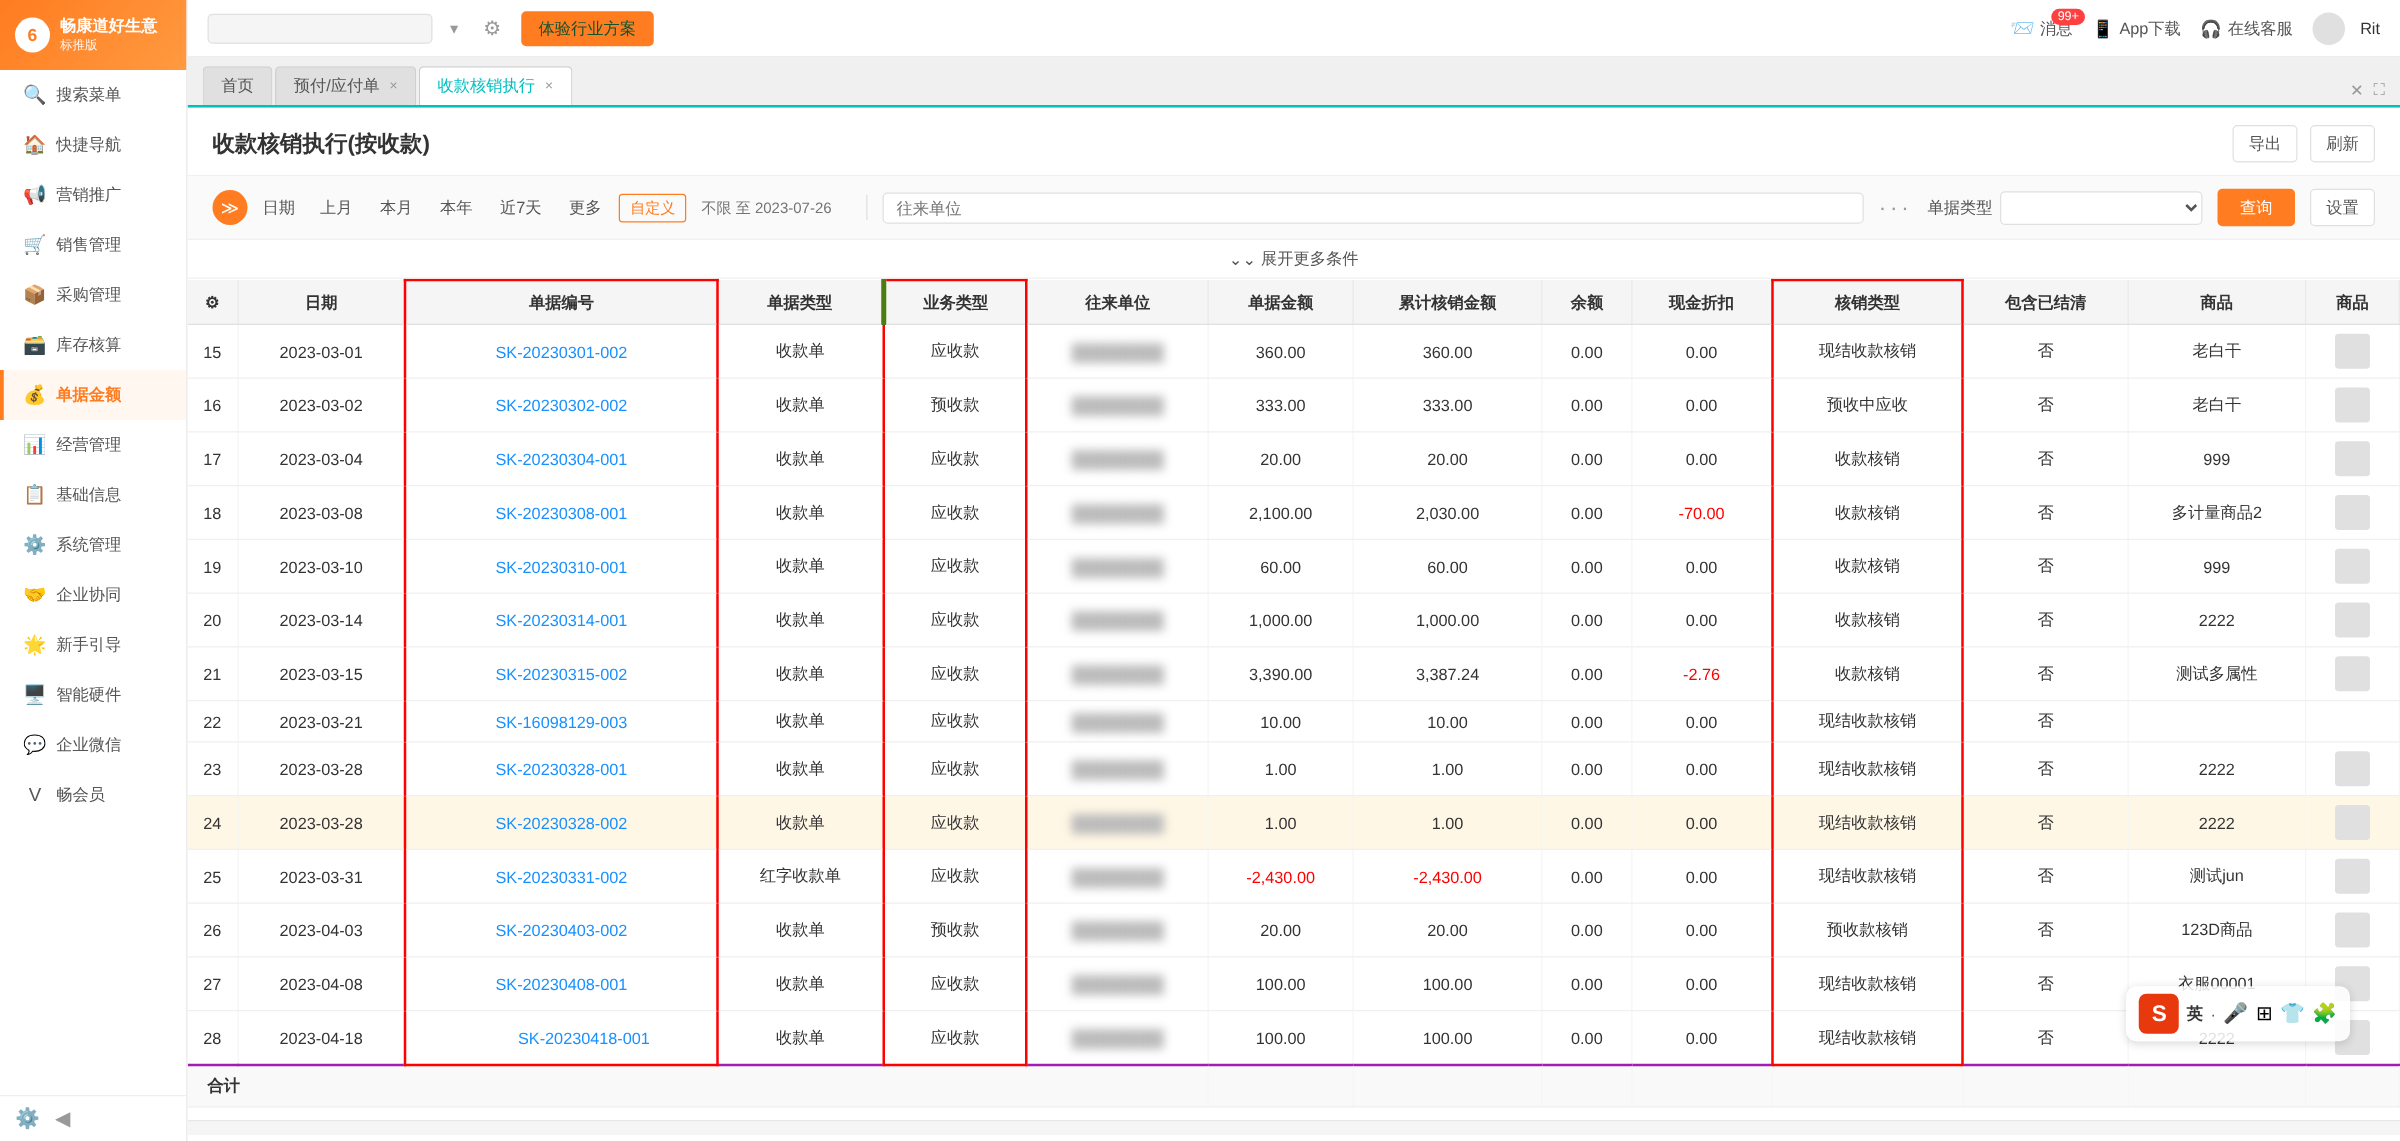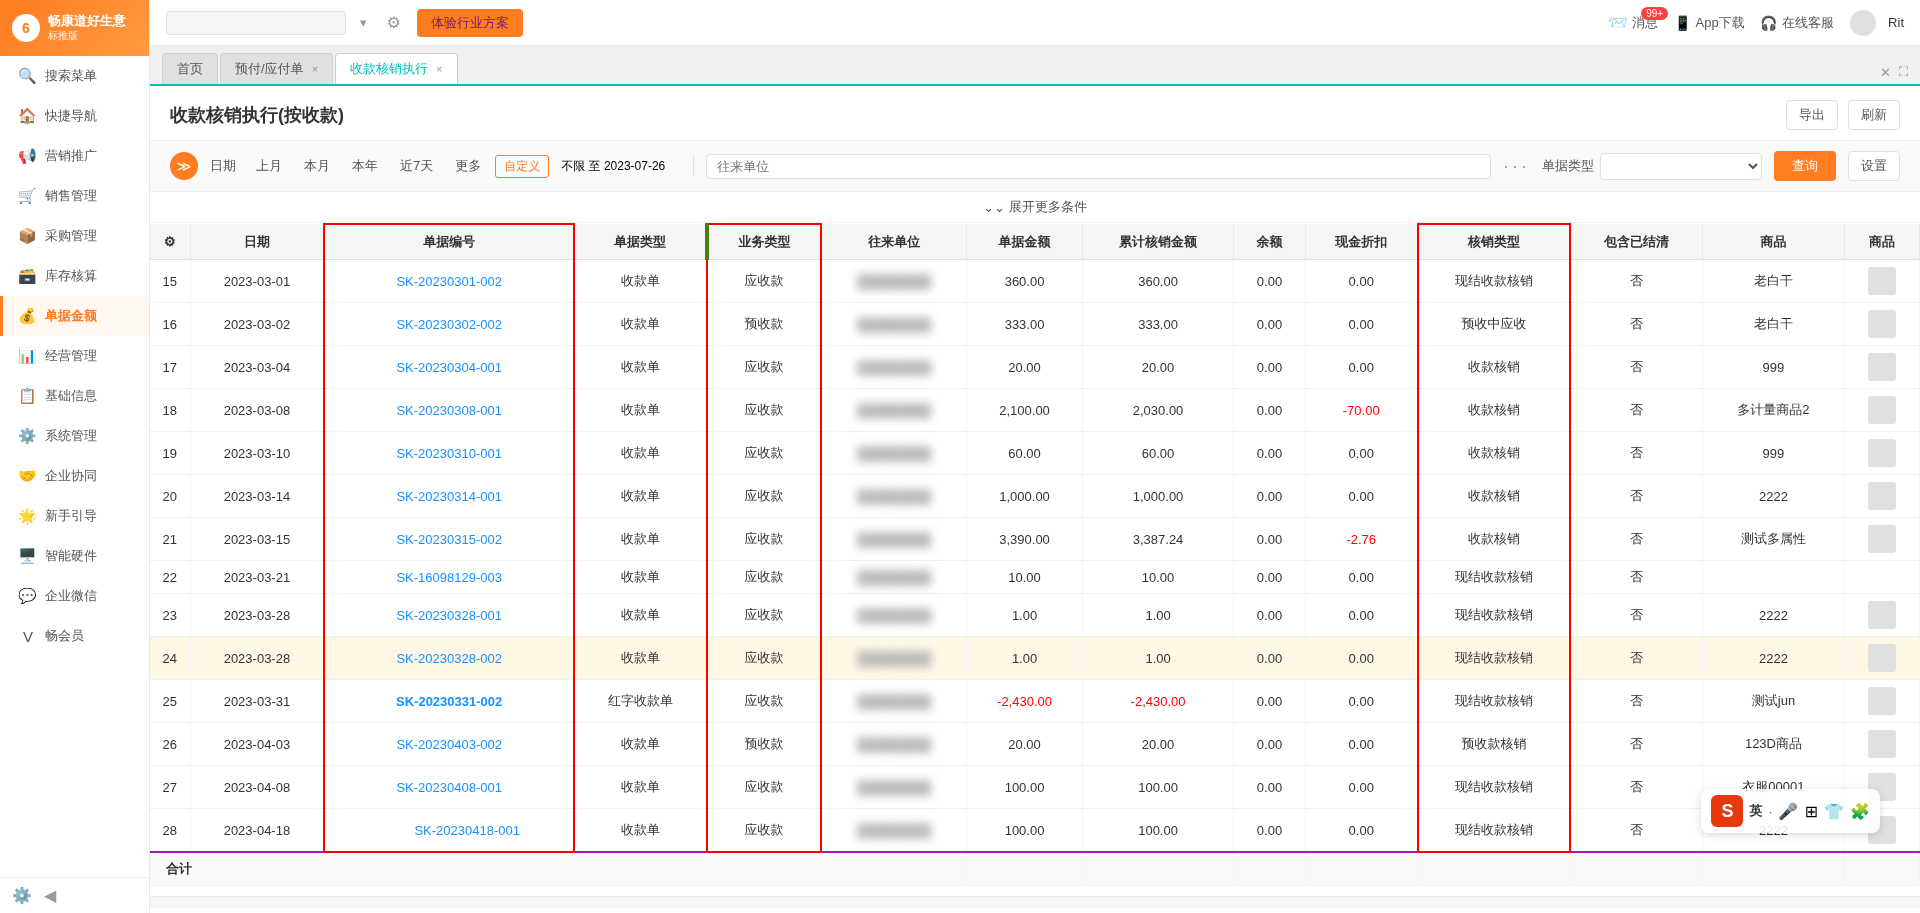--- a/index.html
+++ b/index.html
@@ -77,21 +77,21 @@
       border-radius: 4px;
       padding: 4px 10px;
       width: 180px;
       color: #999;
       font-size: 12px;
     }
     #topbar-chevron { color: #999; margin: 0 4px; }
     #topbar-gear { color: #999; cursor: pointer; font-size: 16px; margin: 0 6px; }
     #topbar-solution-btn {
       background: #ff7c20;
-      color: #701a75;
+      color: #14532d;
       border: none;
       border-radius: 4px;
       padding: 5px 14px;
       cursor: pointer;
       font-size: 13px;
       white-space: nowrap;
     }
     #topbar-right { margin-left: auto; display: flex; align-items: center; gap: 16px; color: #555; }
     #topbar-msg { position: relative; cursor: pointer; display: flex; align-items: center; gap: 4px; }
     #topbar-badge {
@@ -461,21 +461,21 @@
       <div id="filter-date-group">
         <span style="color:#555;margin-right:6px;">日期</span>
         <span class="filter-date-quick">上月</span>
         <span class="filter-date-quick">本月</span>
         <span class="filter-date-quick">本年</span>
         <span class="filter-date-quick">近7天</span>
         <span class="filter-date-quick">更多</span>
         <span id="filter-custom-btn" class="filter-custom-btn">自定义</span>
       </div>
       <div style="display:flex;flex-direction:column;justify-content:center;min-width:120px;">
-        <span style="color:#000000;font-size:12px;">不限 至 2023-07-26</span>
+        <span style="color:#737373;font-size:12px;">不限 至 2023-07-26</span>
       </div>
       <div class="filter-separator"></div>
       <div id="filter-partner" style="flex:1;min-width:160px;display:flex;align-items:center;gap:6px;">
         <input class="filter-input" type="text" placeholder="往来单位" style="">
       </div>
       <span id="filter-dots" style="color:#999;letter-spacing:3px;font-size:18px;">···</span>
       <div id="filter-type-group" style="display:flex;align-items:center;gap:6px;min-width:220px;">
         <span style="white-space:nowrap;color:#555;">单据类型</span>
         <select id="filter-type-select" style="flex:1;padding:4px 10px;border:1px solid #e0e0e0;border-radius:4px;">
           <option value=""></option>
@@ -686,21 +686,21 @@
       <td style="border-left:2px solid red;border-right:2px solid red;">现结收款核销</td>
       <td>否</td>
       <td>2222</td>
       <td>
                 <div style="width:28px;height:28px;background:#e0e0e0;border-radius:3px;margin:auto;"></div>
               </td>
     </tr>
             <tr>
       <td>25</td>
       <td>2023-03-31</td>
-      <td class="link-cell" style="border-left:2px solid red;border-right:2px solid red;font-weight:bold;">SK-20230331-002</td>
+      <td class="link-cell" style="border-left:2px solid red;border-right:2px solid red;">SK-20230331-002</td>
       <td>红字收款单</td>
       <td style="border-left:2px solid red;border-right:2px solid red;">应收款</td>
       <td><span class="blurred" style="filter:blur(4px);color:#bbb;">████████</span></td>
       <td class="red">-2,430.00</td>
       <td class="red">-2,430.00</td>
       <td>0.00</td>
       <td class="">0.00</td>
       <td style="border-left:2px solid red;border-right:2px solid red;">现结收款核销</td>
       <td>否</td>
       <td>测试jun</td>

